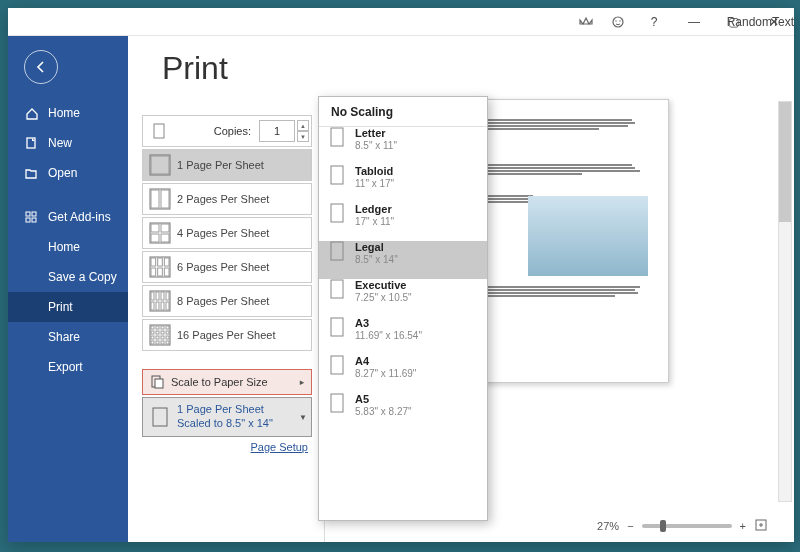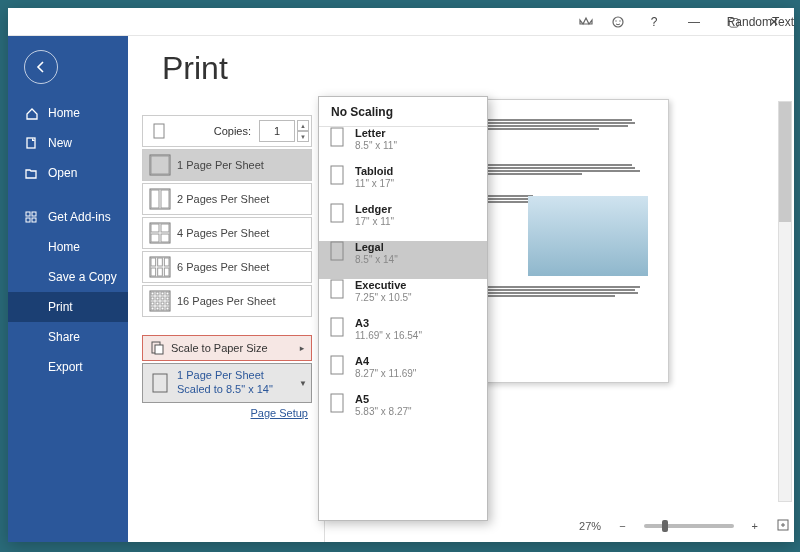--- a/index.html
+++ b/index.html
@@ -39,21 +39,21 @@
 .summary .pps-icon{width:34px}
 .summary-text{flex:1;display:flex;flex-direction:column;font-size:11px;color:#2b579a;line-height:1.25}
 .summary .dd{position:absolute;right:4px;font-size:8px;color:#555}
 .page-setup{text-align:right;padding-right:12px;font-size:11px;color:#2b579a;text-decoration:underline}
 .preview-col{flex:1;position:relative;border-left:1px solid #ddd;margin-left:4px}
 .preview-page{position:absolute;left:138px;top:0;width:206px;height:284px;background:#fff;border:1px solid #ccc;box-shadow:2px 2px 6px rgba(0,0,0,0.2);padding:18px 20px;font-size:3px;color:#666;overflow:hidden}
 .preview-line{height:2px;background:#888;margin:1px 0}
 .preview-img-ph{width:120px;height:80px;background:linear-gradient(180deg,#cfe3ef 0%,#8fb7cc 100%);float:right;margin:2px 0 2px 6px;position:relative}
 .vscroll{position:absolute;right:2px;top:2px;bottom:40px;width:14px;background:#f2f2f2;border:1px solid #ddd}
 .vscroll-thumb{position:absolute;top:0;left:0;right:0;height:120px;background:#c9c9c9}
-.zoom-bar{position:absolute;right:4px;bottom:8px;display:flex;align-items:center;font-size:11px;color:#555;gap:18px}
+.zoom-bar{position:absolute;right:26px;bottom:8px;display:flex;align-items:center;font-size:11px;color:#555;gap:8px}
 .slider{width:90px;height:4px;background:#bbb;position:relative;border-radius:2px}
 .slider-thumb{position:absolute;left:18px;top:-4px;width:6px;height:12px;background:#666;border-radius:2px}
 
 .flyout{position:absolute;left:184px;top:-3px;width:170px;background:#fff;border:1px solid #bbb;box-shadow:3px 3px 10px rgba(0,0,0,0.25);z-index:10;overflow:hidden}
 .fly-head{height:30px;display:flex;align-items:center;padding-left:12px;font-size:12px;font-weight:600;color:#222;border-bottom:1px solid #e0e0e0}
 .fly-item{height:38px;display:flex;align-items:flex-start;padding-left:10px;gap:10px;font-size:11px;color:#333}
 .fly-item.sel{background:#c9c9c9}
 .fly-item svg{flex-shrink:0}
 .fly-item-text{display:flex;flex-direction:column;line-height:1.2}
 .fly-item-text .sz{color:#888;font-size:10px}
@@ -221,20 +221,36 @@
                     <rect x="8.666666666666668" y="12" width="4.666666666666667" height="8" fill="none" stroke="#999"></rect>
                     <rect x="15.333333333333334" y="12" width="4.666666666666667" height="8" fill="none" stroke="#999"></rect>
                   </svg>
                 </div>
                 <span class="pps-label">6 Pages Per Sheet</span>
               </div>
               <div class="pps-item">
                 <div class="pps-icon">
                   <svg width="22" height="22" viewBox="0 0 22 22">
                     <rect x="1" y="1" width="20" height="20" fill="none" stroke="#777"></rect>
+                    <rect x="2" y="2" width="3" height="8" fill="none" stroke="#999"></rect>
+                    <rect x="7" y="2" width="3" height="8" fill="none" stroke="#999"></rect>
+                    <rect x="12" y="2" width="3" height="8" fill="none" stroke="#999"></rect>
+                    <rect x="17" y="2" width="3" height="8" fill="none" stroke="#999"></rect>
+                    <rect x="2" y="12" width="3" height="8" fill="none" stroke="#999"></rect>
+                    <rect x="7" y="12" width="3" height="8" fill="none" stroke="#999"></rect>
+                    <rect x="12" y="12" width="3" height="8" fill="none" stroke="#999"></rect>
+                    <rect x="17" y="12" width="3" height="8" fill="none" stroke="#999"></rect>
+                  </svg>
+                </div>
+                <span class="pps-label">8 Pages Per Sheet</span>
+              </div>
+              <div class="pps-item">
+                <div class="pps-icon">
+                  <svg width="22" height="22" viewBox="0 0 22 22">
+                    <rect x="1" y="1" width="20" height="20" fill="none" stroke="#777"></rect>
                     <rect x="2" y="2" width="3" height="3" fill="none" stroke="#999"></rect>
                     <rect x="7" y="2" width="3" height="3" fill="none" stroke="#999"></rect>
                     <rect x="12" y="2" width="3" height="3" fill="none" stroke="#999"></rect>
                     <rect x="17" y="2" width="3" height="3" fill="none" stroke="#999"></rect>
                     <rect x="2" y="7" width="3" height="3" fill="none" stroke="#999"></rect>
                     <rect x="7" y="7" width="3" height="3" fill="none" stroke="#999"></rect>
                     <rect x="12" y="7" width="3" height="3" fill="none" stroke="#999"></rect>
                     <rect x="17" y="7" width="3" height="3" fill="none" stroke="#999"></rect>
                     <rect x="2" y="12" width="3" height="3" fill="none" stroke="#999"></rect>
                     <rect x="7" y="12" width="3" height="3" fill="none" stroke="#999"></rect>

